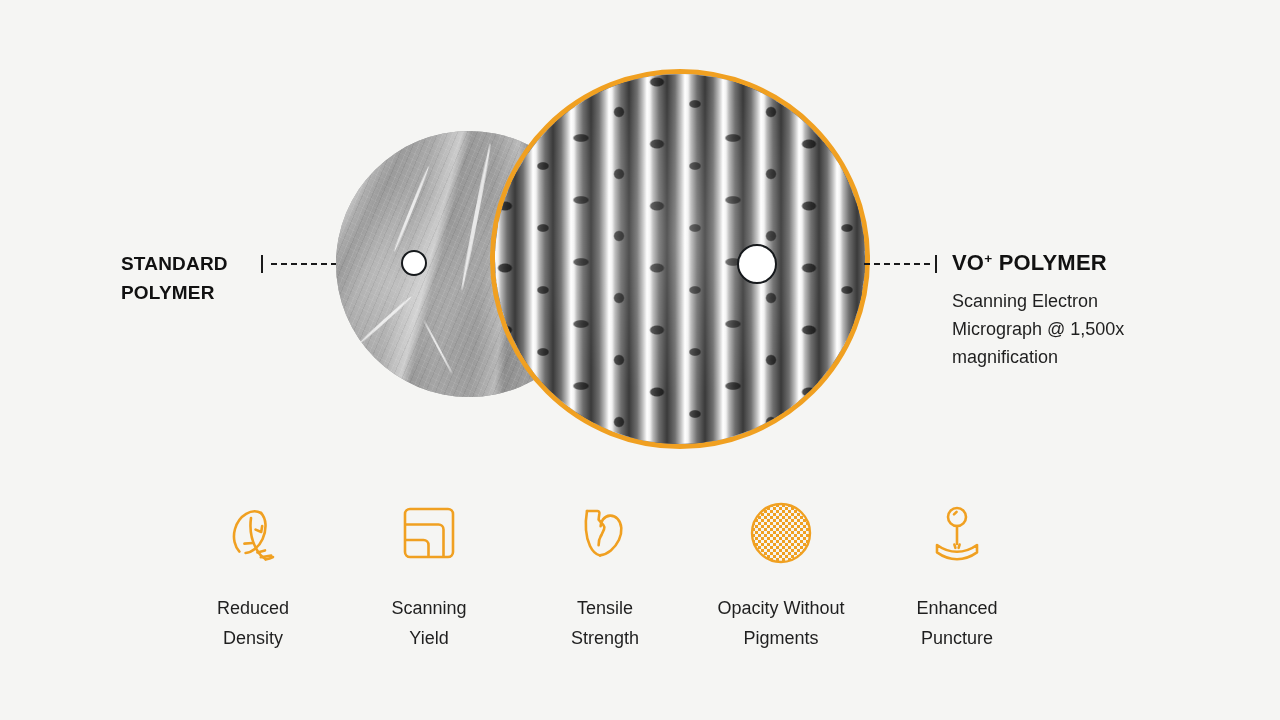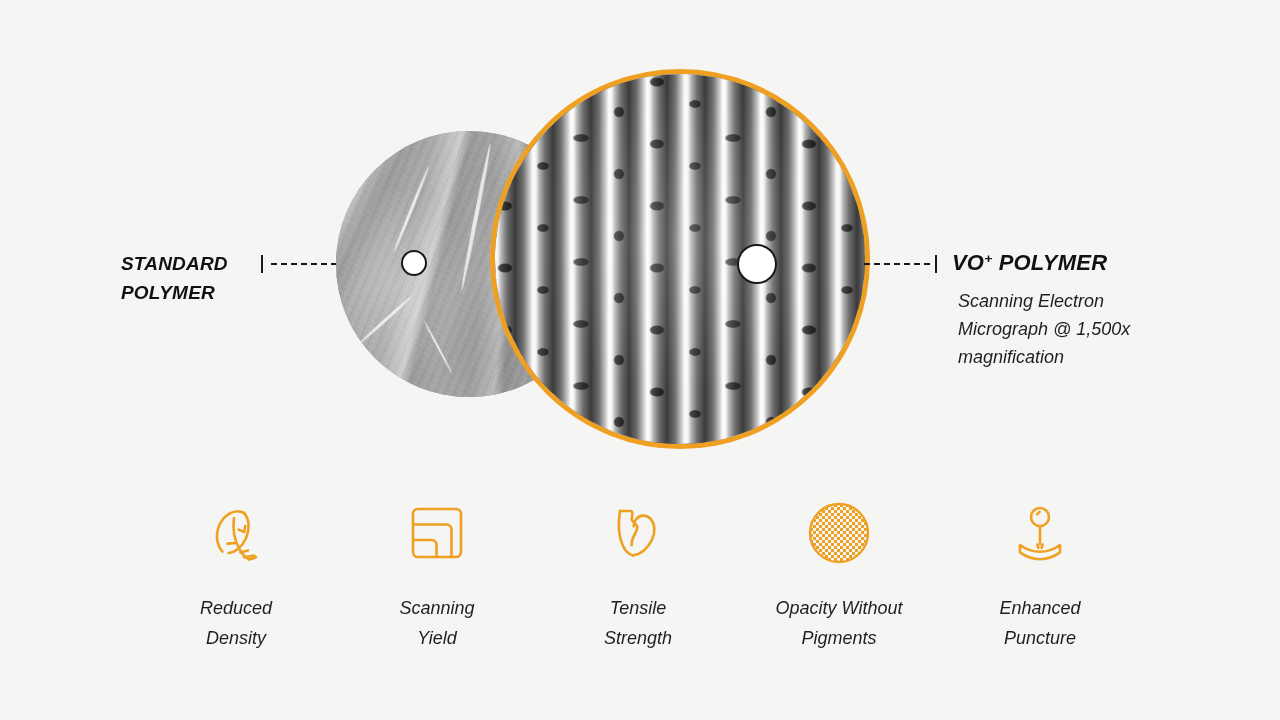--- a/index.html
+++ b/index.html
@@ -11,21 +11,20 @@
     height: 720px;
     background: #f5f5f3;
     font-family: "Liberation Sans", sans-serif;
     overflow: hidden;
     position: relative;
     color: #1a1a1a;
   }
   .stage {
     position: absolute;
     inset: 0;
-    font-style: italic;
   }
 
   
   .left-label {
     position: absolute;
     left: 121px;
     top: 250px;
     width: 140px;
     font-size: 19px;
     font-weight: bold;
@@ -195,31 +194,29 @@
     vertical-align: baseline;
     position: relative;
     top: -0.52em;
     font-weight: bold;
   }
   .right-sub {
     margin-top: 12px;
     font-size: 18px;
     line-height: 1.55;
     color: #1f1f1f;
-    margin-left: 6px;
   }
 
   
   .features {
     position: absolute;
-    left: 148px;
+    left: 165px;
     top: 496px;
     width: 980px;
     display: flex;
-    justify-content: space-between;
     align-items: flex-start;
   }
   .feature {
     width: 176px;
     display: flex;
     flex-direction: column;
     align-items: center;
   }
   .feature-icon {
     width: 74px;

